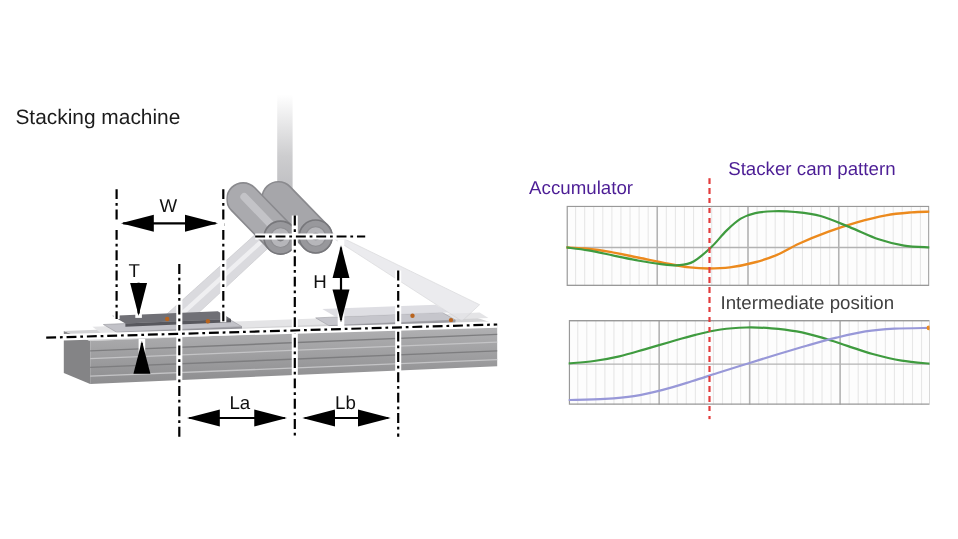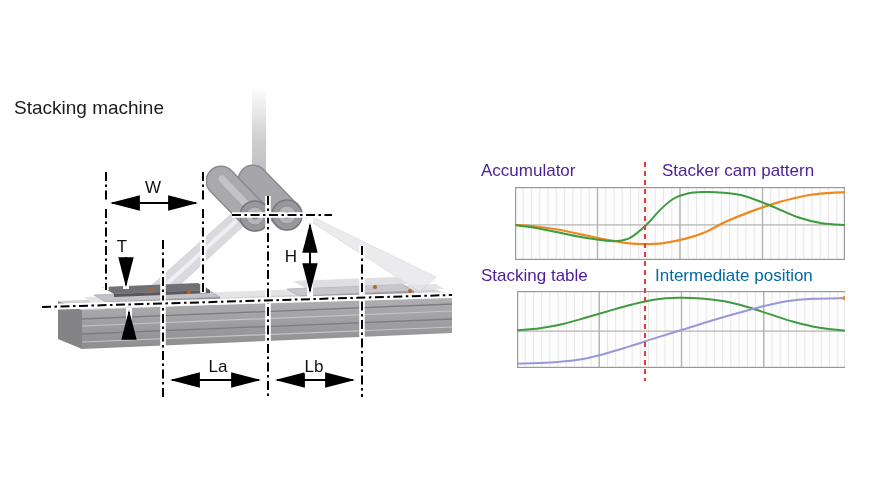--- a/index.html
+++ b/index.html
@@ -2,23 +2,23 @@
 <html><head>
 <meta charset="utf-8">
 <style>
   html,body{margin:0;padding:0;background:#fff;}
   #stage{position:relative;width:845px;height:490px;background:#fff;overflow:hidden;
          font-family:"Liberation Sans",sans-serif;color:#1a1a1a;}
   .abs{position:absolute;}
   #title{left:14px;top:96px;font-size:19px;line-height:23px;color:#1c1c1c;}
   .chart-label{font-size:17px;white-space:nowrap;color:#4c1d95;}
   #lbl-accumulator{left:481px;top:161px;}
-  #lbl-stacker{left:662px;top:161px;}
+  #lbl-stacker{left:662px;top:144px;}
   #lbl-stacking-table{left:481px;top:266px;}
-  #lbl-intermediate{left:655px;top:266px;color:#0369a1;}
+  #lbl-intermediate{left:655px;top:266px;color:#404040;}
   #chart-top{left:515px;top:187px;}
   #chart-bottom{left:517px;top:291px;}
   .cam-chart{background:#fdfdfd;}
   #redline{left:644px;top:162px;width:2px;height:219px;z-index:30;
     background:repeating-linear-gradient(180deg,#e23c3c 0 5px,rgba(0,0,0,0) 5px 9px);}
   svg text.dim{font-family:"Liberation Sans",sans-serif;font-size:17px;fill:#111;
     text-anchor:middle;paint-order:stroke;stroke:#fff;stroke-width:3px;}
   .case{stroke:#fff;fill:none;}
   .dashdot{stroke:#000;fill:none;stroke-width:2;stroke-dasharray:9 3.5 2.5 3.5;}
   .dimline{stroke:#000;stroke-width:2;fill:none;}
@@ -153,21 +153,20 @@
 
     <text class="dim" x="153" y="193">W</text>
     <text class="dim" x="122" y="252">T</text>
     <text class="dim" x="291" y="262">H</text>
     <text class="dim" x="218" y="372">La</text>
     <text class="dim" x="314" y="372">Lb</text>
   </svg>
 
   <div id="lbl-accumulator" class="abs chart-label">Accumulator</div>
   <div id="lbl-stacker" class="abs chart-label">Stacker cam pattern</div>
-  <div id="lbl-stacking-table" class="abs chart-label">Stacking table</div>
   <div id="lbl-intermediate" class="abs chart-label">Intermediate position</div>
 
   <svg id="chart-top" class="abs cam-chart" width="330" height="73" viewBox="0 0 330 73">
       <line x1="8.25" y1="0" x2="8.25" y2="73" stroke="#e7e7e7" stroke-width="1"></line>
       <line x1="16.50" y1="0" x2="16.50" y2="73" stroke="#e7e7e7" stroke-width="1"></line>
       <line x1="24.75" y1="0" x2="24.75" y2="73" stroke="#e7e7e7" stroke-width="1"></line>
       <line x1="33.00" y1="0" x2="33.00" y2="73" stroke="#e7e7e7" stroke-width="1"></line>
       <line x1="41.25" y1="0" x2="41.25" y2="73" stroke="#e7e7e7" stroke-width="1"></line>
       <line x1="49.50" y1="0" x2="49.50" y2="73" stroke="#e7e7e7" stroke-width="1"></line>
       <line x1="57.75" y1="0" x2="57.75" y2="73" stroke="#e7e7e7" stroke-width="1"></line>

